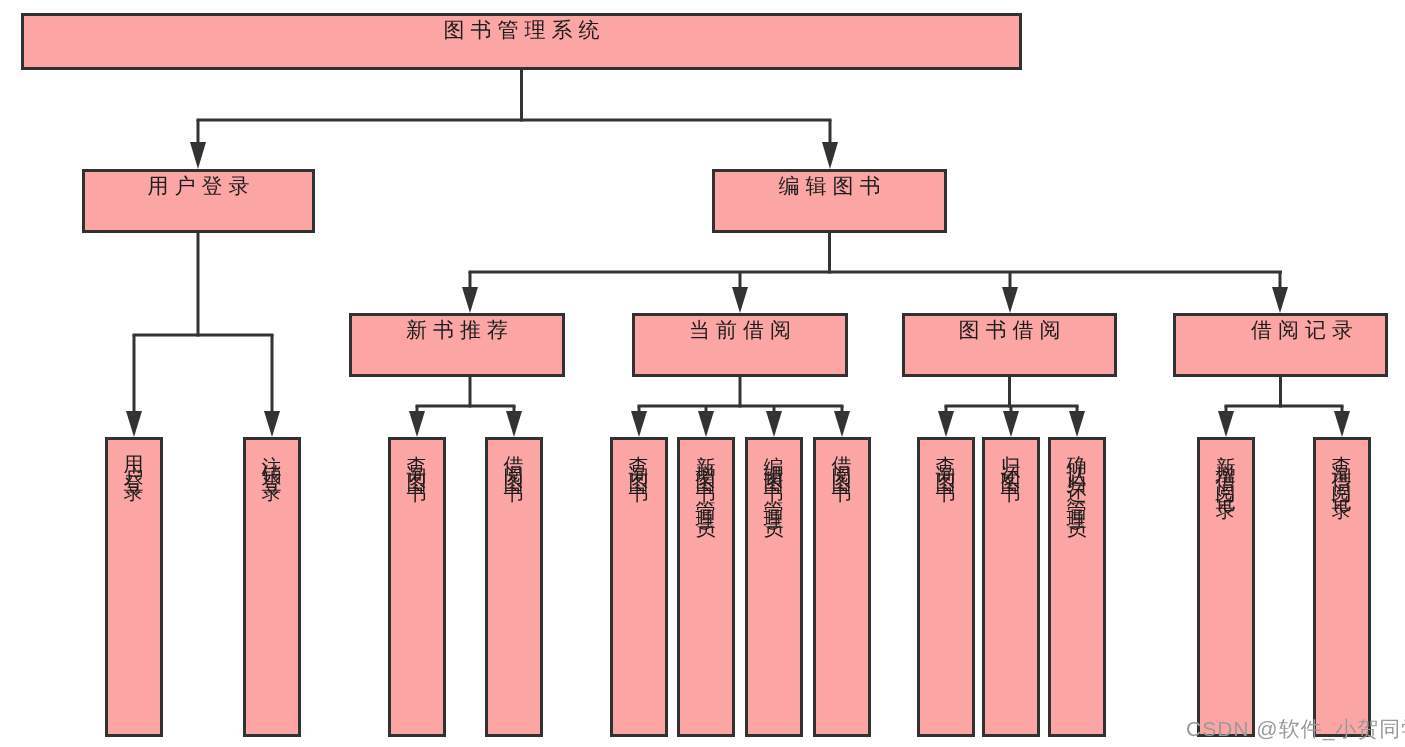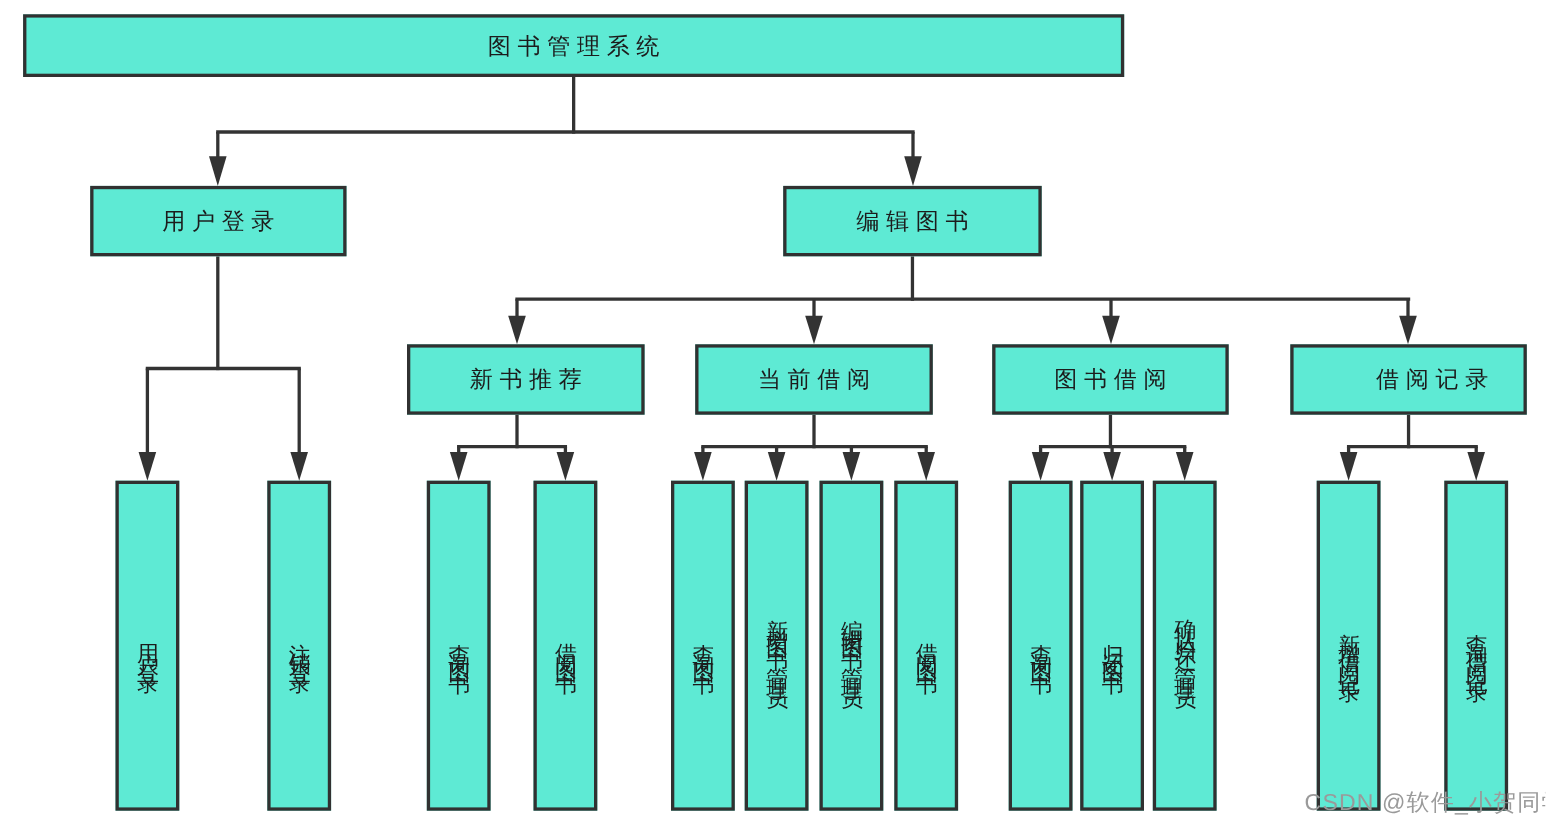--- a/index.html
+++ b/index.html
@@ -18,24 +18,23 @@
   }
   .wires {
     position: absolute;
     left: 0; top: 0;
     width: 1405px; height: 747px;
     z-index: 1;
   }
   .box {
     position: absolute;
     box-sizing: border-box;
-    background: #5eead4;
+    background: #fca5a5;
     border: 3px solid #313131;
     display: flex;
-    align-items: center;
     justify-content: center;
     z-index: 2;
   }
   .box.h {
     font-size: 21px;
     letter-spacing: 6px;
     text-indent: 6px; 
     white-space: nowrap;
   }
   .box.root  { left: 21px;  top: 13px;  width: 1001px; height: 57px; }
@@ -139,21 +138,21 @@
     <span>图书管理系统</span>
   </div>
 
   <div class="box h lvl2" style="left:82px; width:233px;">
     <span>用户登录</span>
   </div>
   <div class="box h lvl2" style="left:712px; width:235px;">
     <span>编辑图书</span>
   </div>
 
-  <div class="box h lvl3" style="left:370px; width:216px;">
+  <div class="box h lvl3" style="left:349px; width:216px;">
     <span>新书推荐</span>
   </div>
   <div class="box h lvl3" style="left:632px; width:216px;">
     <span>当前借阅</span>
   </div>
   <div class="box h lvl3" style="left:902px; width:215px;">
     <span>图书借阅</span>
   </div>
   <div class="box h lvl3" style="left:1173px; width:215px;padding-left:43px;">
     <span>借阅记录</span>

